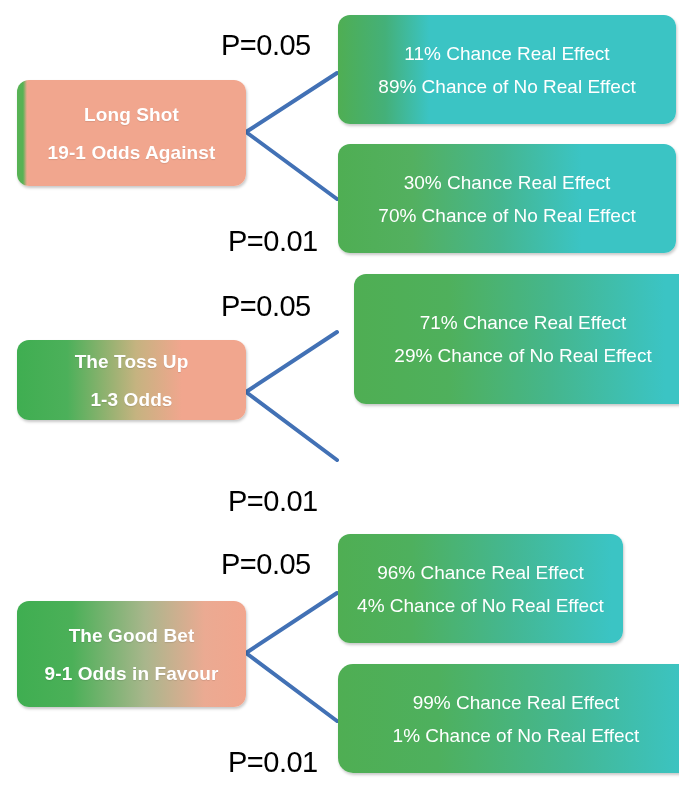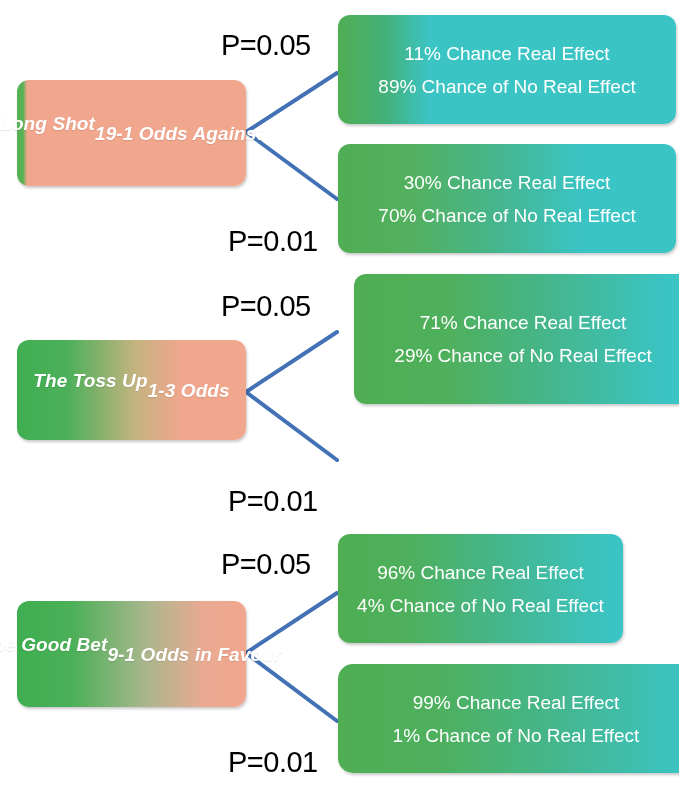--- a/index.html
+++ b/index.html
@@ -17,25 +17,24 @@
     background: #ffffff;
     overflow: hidden;
   }
 
   
   .scenario-box {
     position: absolute;
     border-radius: 12px;
     box-shadow: 1px 2px 3px rgba(0,0,0,0.22);
     display: flex;
-    flex-direction: row;
+    flex-direction: column;
     align-items: center;
     justify-content: center;
     box-sizing: border-box;
-    font-style: italic;
   }
   .scenario-line {
     color: #ffffff;
     font-weight: bold;
     font-size: 19px;
     line-height: 1.0;
     letter-spacing: 0.1px;
     text-align: center;
     white-space: nowrap;
     text-shadow: 0 1px 1px rgba(0,0,0,0.10);
@@ -123,21 +122,21 @@
   </div>
 
   <div class="p-label" style="left:221px; top:292px;">P=0.05</div>
 
   <div class="outcome-box" style="left:338px; top:274px; width:338px; height:130px;
               background: linear-gradient(to right, #4FAE53 0%, #4FB05C 28%, #45B68C 58%, #3BC4C4 92%, #3BC4C4 100%); margin-left: 16px;">
     <div class="outcome-line l1">71% Chance Real Effect</div>
     <div class="outcome-line l2">29% Chance of No Real Effect</div>
   </div>
 
-  <div class="scenario-box" style="left:17px; top:340px; width:229px; height:100px;
+  <div class="scenario-box" style="left:17px; top:340px; width:229px; height:80px;
               background: linear-gradient(to right, #3FAE51 0%, #4CB05A 22%, #C5B380 52%, #F1A68E 72%, #F1A68E 100%);">
     <div class="scenario-line l1">The Toss Up</div>
     <div class="scenario-line l2">1-3 Odds</div>
   </div>
 
   <div class="p-label" style="left:228px; top:487px;">P=0.01</div>
 
 
   <div class="p-label" style="left:221px; top:550px;">P=0.05</div>
 

